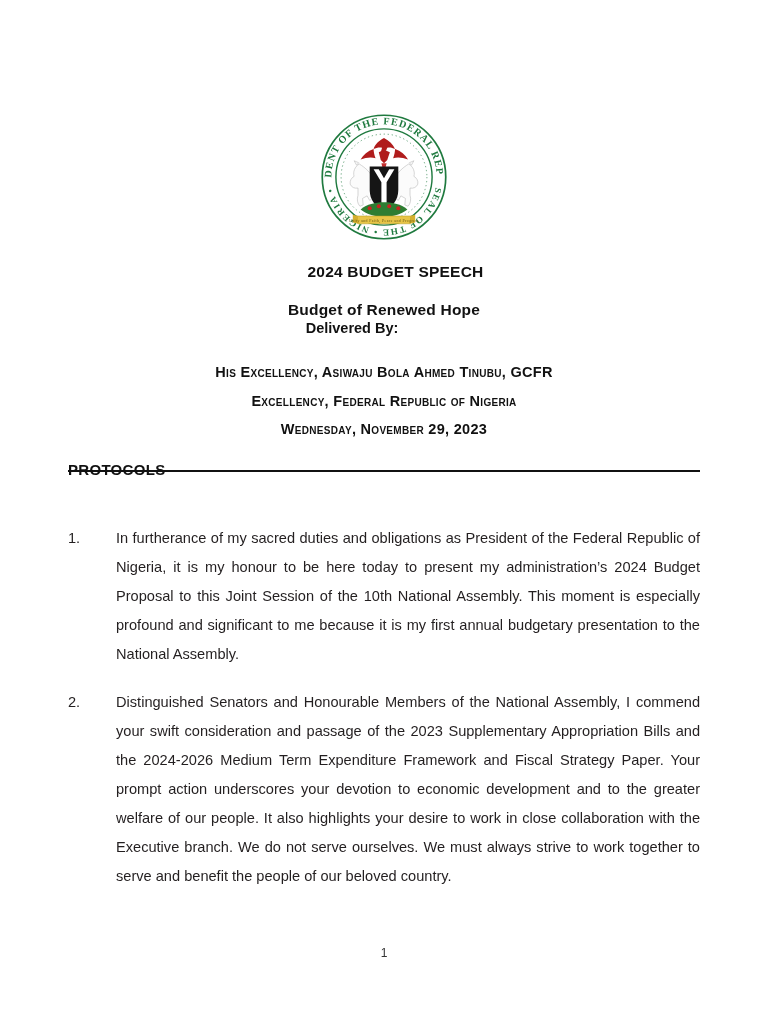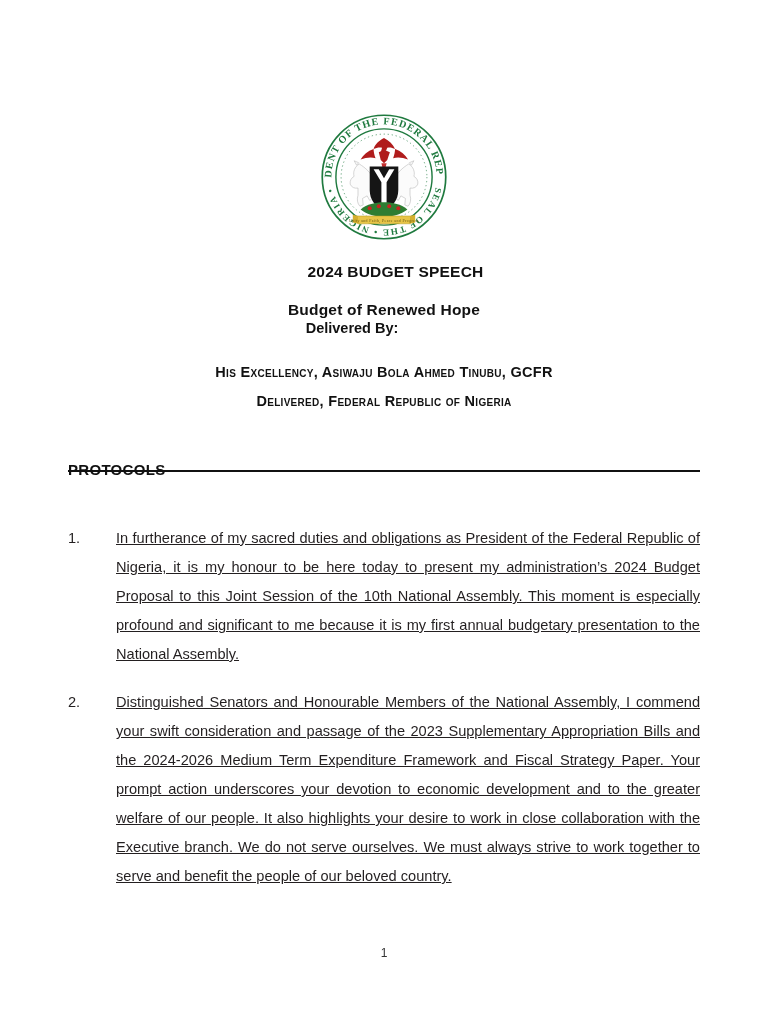--- a/index.html
+++ b/index.html
@@ -139,21 +139,20 @@
     left: 0;
     top: 0;
     width: 40px;
     font-size: 14.6px;
     line-height: 29px;
     text-align: left;
     color: #231f20;
   }
   .para-text {
     display: block;
-    text-decoration: underline;
   }
 
   
   .page-number {
     position: absolute;
     top: 946px;
     left: 0;
     width: 768px;
     text-align: center;
     font-size: 12px;
@@ -219,21 +218,22 @@
 
   <div class="title-block">
     <div class="doc-title">2024 BUDGET SPEECH</div>
     <div class="doc-subtitle">Budget of Renewed Hope</div>
   </div>
 
   <div class="delivered-by">Delivered By:</div>
 
   <div class="credits">
     <div class="credit-line">His Excellency, Asiwaju Bola Ahmed Tinubu, GCFR</div>
-    <div class="credit-line">Delivered, Federal Republic of Nigeria</div>
+    <div class="credit-line">Excellency, Federal Republic of Nigeria</div>
+    <div class="credit-line">Wednesday, November  29, 2023</div>
   </div>
 
   <div class="divider"></div>
 
   <div class="protocols">PROTOCOLS</div>
 
   <div class="body-content">
 
     <div class="para">
       <span class="para-num">1.</span>

